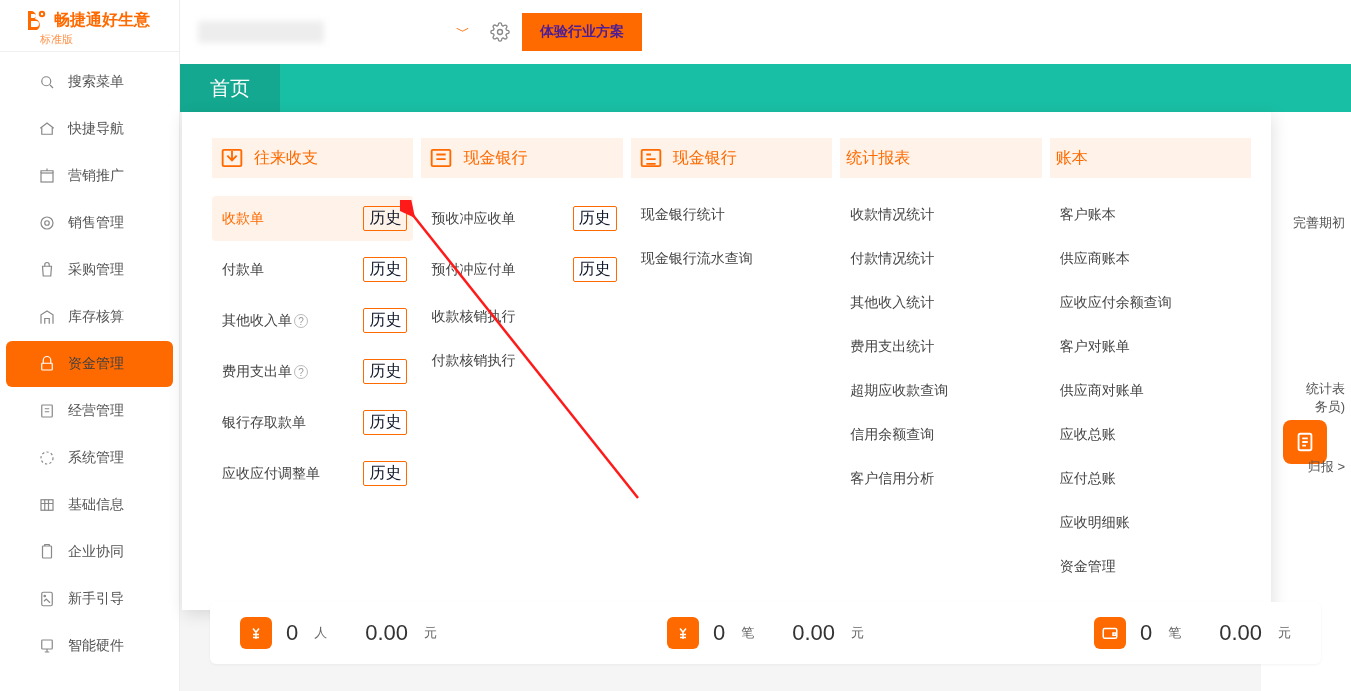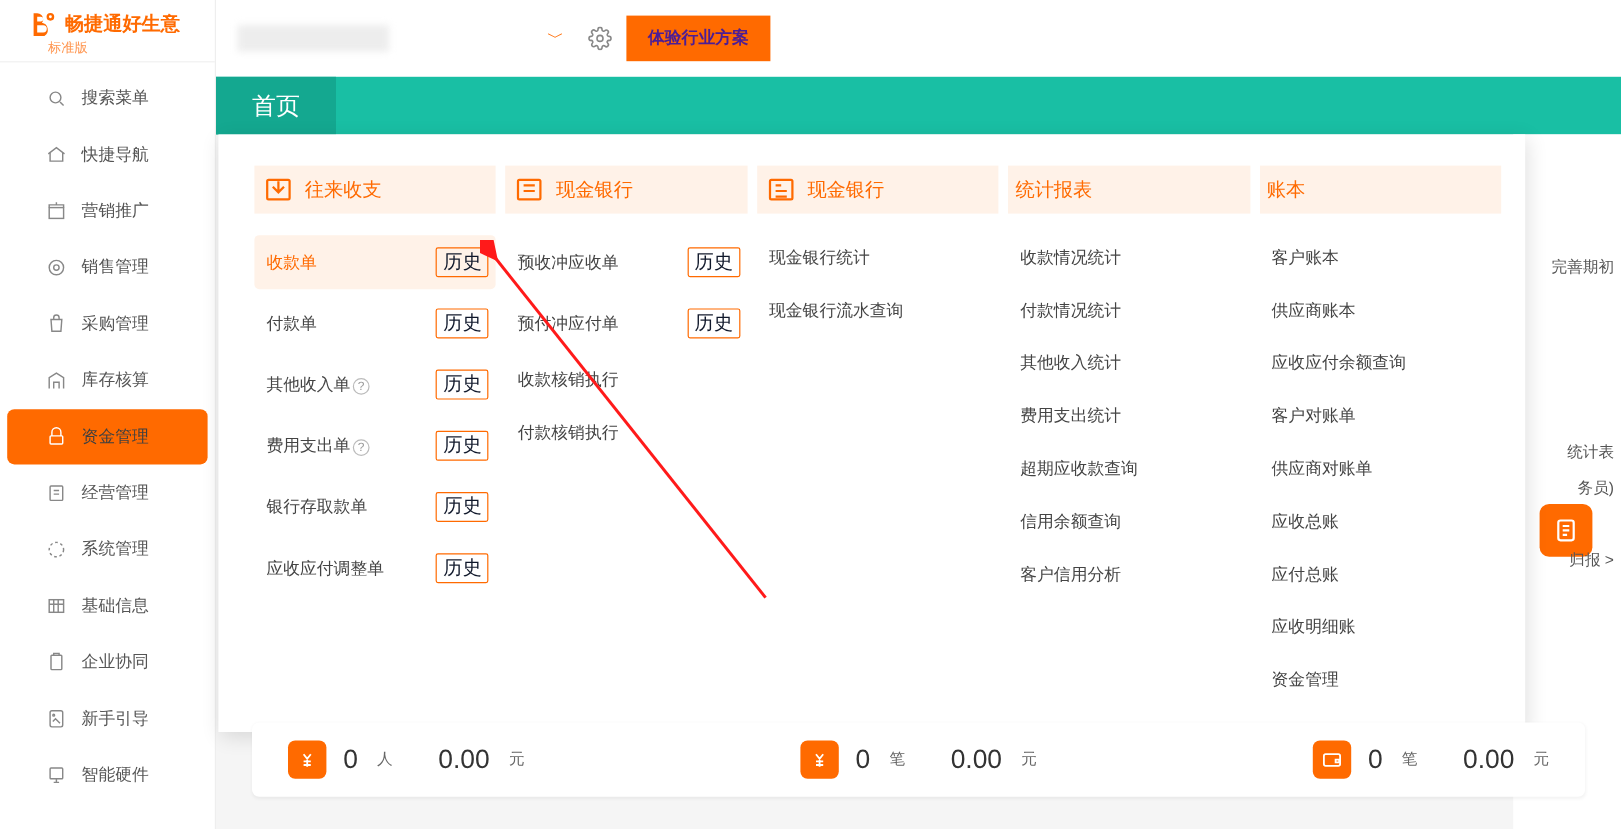--- a/index.html
+++ b/index.html
@@ -182,21 +182,21 @@
 </div>
 
 <div class="bg-right">
   <div class="rt-txt" style="top:102px">完善期初</div>
   <div class="side-btn">
     <svg viewBox="0 0 24 24" fill="none" stroke="currentColor" stroke-width="2">
         <rect x="5" y="3" width="14" height="18" rx="2"></rect>
         <path d="M9 8h6M9 12h6M9 16h4"></path>
       </svg>
   </div>
-  <div class="rt-txt" style="top:256px">统计表</div>
+  <div class="rt-txt" style="top:268px">统计表</div>
   <div class="rt-txt" style="top:286px">务员)</div>
   <div class="rt-txt" style="top:346px">归报 &gt;</div>
 </div>
 
 <div class="menu" id="menu">
     <div class="col">
       <div class="col-hdr">
         <svg class="col-icon" viewBox="0 0 24 24" fill="none" stroke="currentColor" stroke-width="1.6">
           <rect x="4" y="5" width="16" height="14" rx="1"></rect>
           <path d="M8 10l4 4 4-4M12 14V6"></path>

